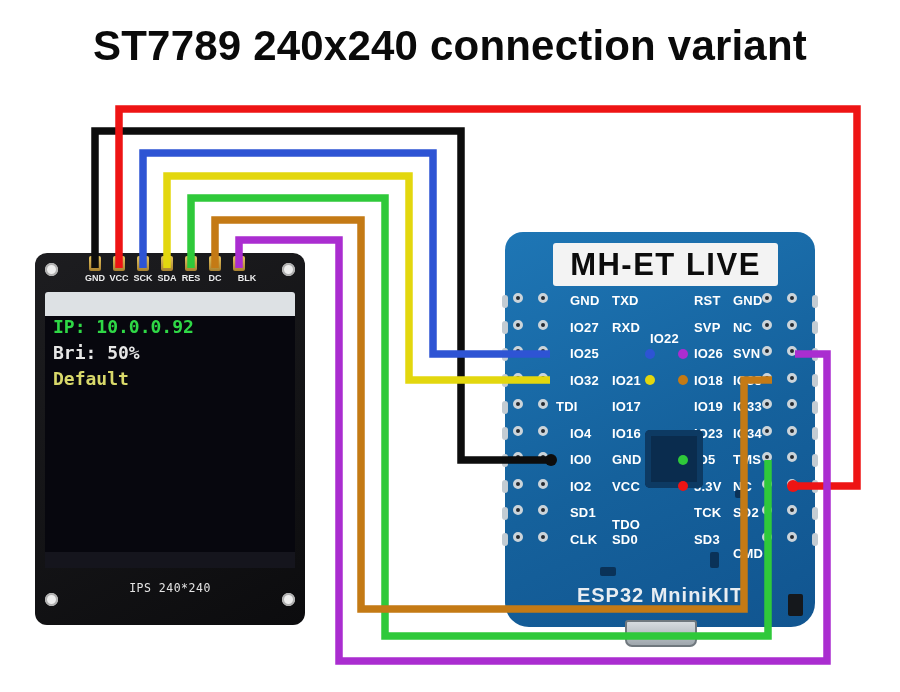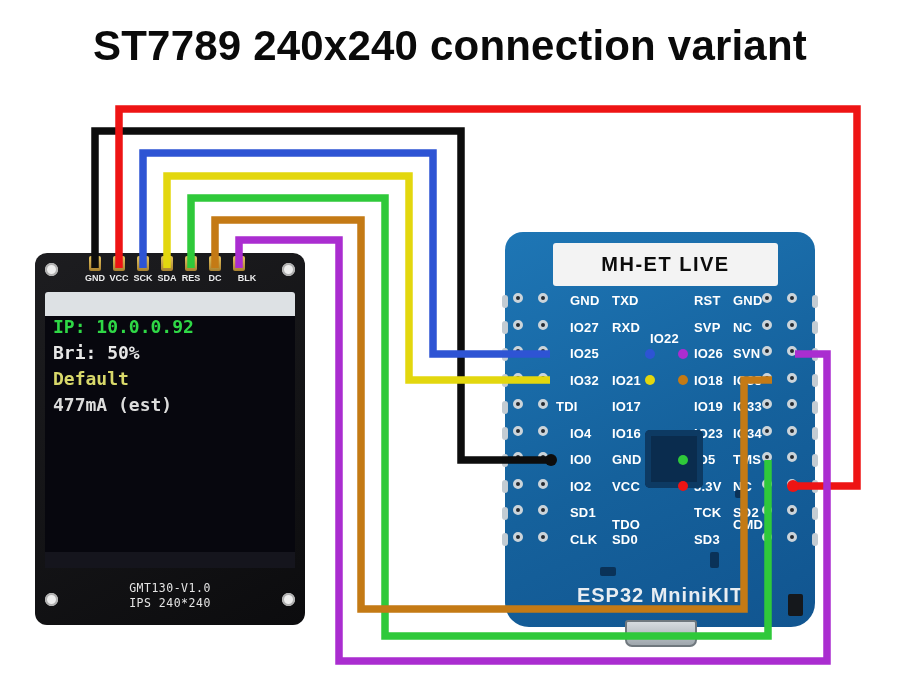--- a/index.html
+++ b/index.html
@@ -29,21 +29,21 @@
   .display-footer{position:absolute;left:0;top:328px;width:100%;text-align:center;
                   color:#e4e4e4;font-family:"DejaVu Sans Mono",monospace;
                   font-size:11.5px;line-height:15px;letter-spacing:0.5px;}
 
   
   .board{position:absolute;left:505px;top:232px;width:310px;height:395px;
          background:linear-gradient(155deg,#1e76b5 0%,#15619c 55%,#115590 100%);
          border-radius:18px 18px 24px 24px;}
   .brand-label{position:absolute;left:48px;top:11px;width:225px;height:43px;background:#f3f3f3;
                border-radius:3px;display:flex;align-items:center;justify-content:center;
-               font-size:20px;font-weight:800;color:#0c0c0c;letter-spacing:1.5px;}
+               font-size:31px;font-weight:800;color:#0c0c0c;letter-spacing:1.5px;}
   .hole{position:absolute;width:10px;height:10px;background:#252a30;
         border:3px solid #cbd4da;border-radius:50%;}
   .pin-span{position:absolute;height:18px;line-height:18px;font-size:13px;font-weight:700;
             color:#ffffff;letter-spacing:0.2px;}
   .model-text{position:absolute;left:0;top:352px;width:100%;text-align:center;
               font-size:20px;font-weight:700;color:#e8edf2;letter-spacing:1px;}
   .usb{position:absolute;left:120px;top:388px;width:72px;height:27px;
        background:linear-gradient(#d6dbdf,#9fa7ad);border:2px solid #70787e;
        border-radius:3px 3px 7px 7px;}
   .chip{position:absolute;left:140px;top:198px;width:58px;height:58px;background:#0a2c4e;
@@ -85,26 +85,24 @@
     <div class="mh" style="left:10px;top:340px;"></div>
     <div class="mh" style="left:247px;top:340px;"></div>
 
     <div class="glass">
       <div class="glass-top"></div>
       <div class="glass-bottom"></div>
       <div class="screen-text">
           <div class="screen-line" style="color: rgb(47, 216, 70);">IP: 10.0.0.92</div>
           <div class="screen-line" style="color: rgb(230, 230, 230);">Bri: 50%</div>
           <div class="screen-line" style="color: rgb(216, 216, 106);">Default</div>
-          <div class="screen-line" style="color: rgb(220, 220, 220);">477mA (est)</div>
         </div>
     </div>
 
     <div class="display-footer">
-      <div>GMT130-V1.0</div>
       <div>IPS 240*240</div>
     </div>
   </div>
 
   <div class="board">
     <div class="brand-label">MH-ET LIVE</div>
     <div>
         <div class="hole" style="left: 8px; top: 61px;"></div>
         <div class="hole" style="left: 33px; top: 61px;"></div>
         <div class="hole" style="left: 257px; top: 61px;"></div>
@@ -199,21 +197,21 @@
         <div class="pin-span" style="left: 228px; top: 166px;">IO33</div>
         <div class="pin-span" style="left: 189px; top: 192.5px;">IO23</div>
         <div class="pin-span" style="left: 228px; top: 192.5px;">IO34</div>
         <div class="pin-span" style="left: 189px; top: 219px;">IO5</div>
         <div class="pin-span" style="left: 228px; top: 219px;">TMS</div>
         <div class="pin-span" style="left: 189px; top: 245.5px;">3.3V</div>
         <div class="pin-span" style="left: 228px; top: 245.5px;">NC</div>
         <div class="pin-span" style="left: 189px; top: 272px;">TCK</div>
         <div class="pin-span" style="left: 228px; top: 272px;">SD2</div>
         <div class="pin-span" style="left: 189px; top: 298.5px;">SD3</div>
-        <div class="pin-span" style="left: 228px; top: 284px;">CMD</div>
+        <div class="pin-span" style="left: 228px; top: 313px;">CMD</div>
       </div>
     <div class="chip"></div>
     <div class="comp" style="left:95px;top:335px;width:16px;height:9px;"></div>
     <div class="comp" style="left:205px;top:320px;width:9px;height:16px;"></div>
     <div class="comp" style="left:230px;top:258px;width:12px;height:8px;"></div>
     <div class="comp dark" style="left:283px;top:362px;width:15px;height:22px;"></div>
     <div class="model-text">ESP32 MniniKIT</div>
     <div class="usb"></div>
   </div>
 

